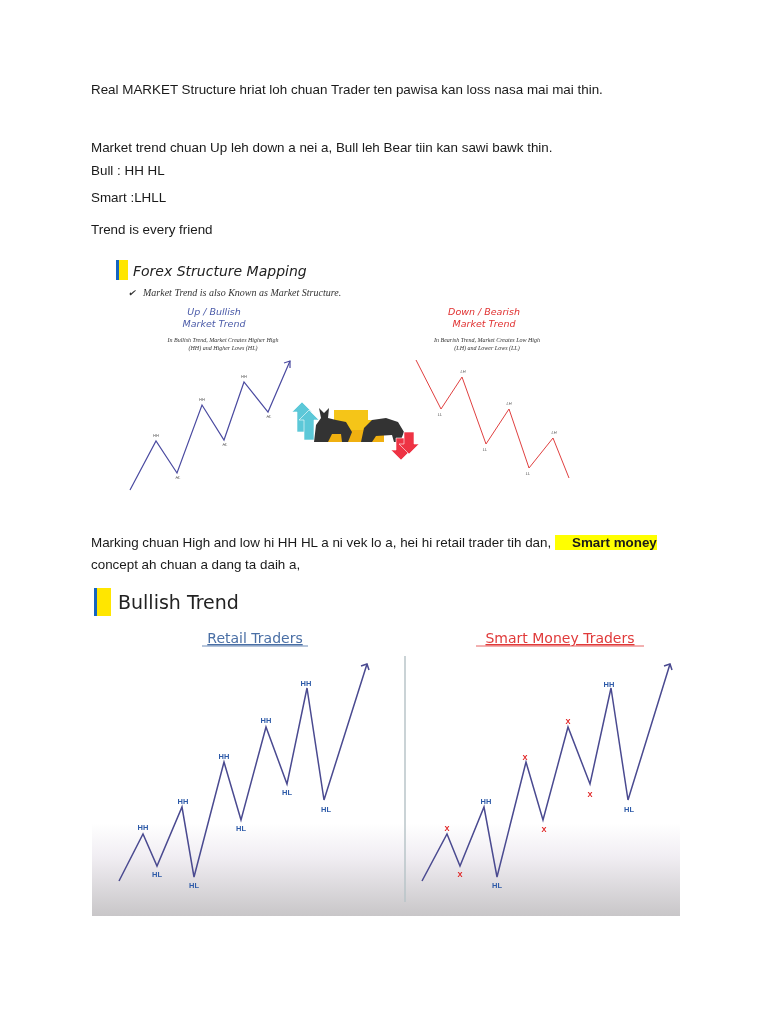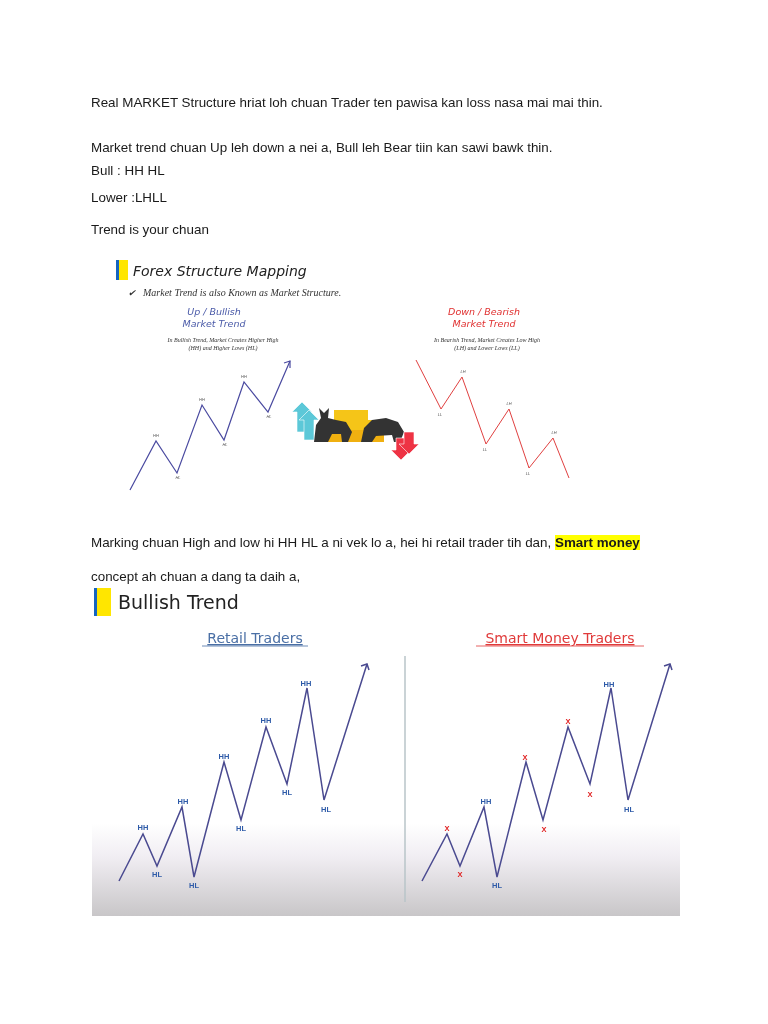--- a/index.html
+++ b/index.html
@@ -3,34 +3,34 @@
   <meta charset="utf-8">
   <style>
     html, body { margin: 0; padding: 0; }
     body {
       width: 768px; height: 1024px; background: #ffffff; position: relative; overflow: hidden;
       font-family: "Liberation Sans", sans-serif; color: #1a1a1a;
     }
     .para {
       position: absolute; left: 91px; font-size: 13.4px; line-height: 17px; margin: 0; white-space: nowrap;
     }
-    .hl { background: #ffff00; font-weight: bold; }
+    .hl { background: #ffff00; font-weight: bold; padding-left: 17px; }
     .fig { position: absolute; }
     .fig svg { display: block; }
     .bar-blue { fill: #1565c0; }
     .bar-yellow { fill: #ffe600; }
   </style>
 </head>
 <body>
 
-<p class="para" style="top:94px">Real MARKET Structure hriat loh chuan Trader ten pawisa kan loss nasa mai mai thin.</p>
+<p class="para" style="top:81px">Real MARKET Structure hriat loh chuan Trader ten pawisa kan loss nasa mai mai thin.</p>
 <p class="para" style="top:139px">Market trend chuan Up leh down a nei a, Bull leh Bear tiin kan sawi bawk thin.</p>
 <p class="para" style="top:162px">Bull : HH HL</p>
-<p class="para" style="top:189px">Lower :LHLL</p>
-<p class="para" style="top:221px">Trend is your chuan</p>
+<p class="para" style="top:189px">Smart :LHLL</p>
+<p class="para" style="top:221px">Trend is every friend</p>
 
 <div class="fig" style="left:16px;top:0;width:768px;height:520px;pointer-events:none;font-style:italic;">
   <svg width="768" height="520" viewBox="0 0 768 520" xmlns="http://www.w3.org/2000/svg">
     <rect x="92" y="252" width="468" height="256" fill="#ffffff"></rect>
     <g>
       <rect class="bar-blue" x="100" y="260" width="3" height="20"></rect>
       <rect class="bar-yellow" x="103" y="260" width="9" height="20"></rect>
     </g>
     <text x="117" y="276" font-family="DejaVu Sans, sans-serif" font-size="14" fill="#222">Forex Structure Mapping</text>
     <text x="112" y="296" font-size="9" fill="#333">✔</text>
@@ -82,21 +82,21 @@
       <path d="M345,442 L348,428 L356,420 L370,418 L382,422 L388,432 L384,442 L378,442 L376,435 L360,436 L356,442 Z" fill="#333333"></path>
       <g fill="#ee3344" stroke="#ffffff" stroke-width="0.6">
         <path d="M380,438 L390,438 L390,450 L395,450 L385,460 L375,450 L380,450 Z"></path>
         <path d="M388,432 L398,432 L398,444 L403,444 L393,454 L383,444 L388,444 Z"></path>
       </g>
     </g>
   </svg>
 </div>
 
 <p class="para" style="top:534px"><span>Marking chuan High and low hi HH HL a ni vek lo a, hei hi retail trader tih dan, </span><span class="hl">Smart money</span></p>
-<p class="para" style="top:568px">concept ah chuan a dang ta daih a,</p>
+<p class="para" style="top:556px">concept ah chuan a dang ta daih a,</p>
 
 <div class="fig" style="left:0;top:4px;width:756px;height:1024px;pointer-events:none;">
   <svg width="768" height="1024" viewBox="0 0 768 1024" xmlns="http://www.w3.org/2000/svg">
     <defs>
       <linearGradient id="fade" x1="0" y1="0" x2="0" y2="1">
         <stop offset="0" stop-color="#ffffff"></stop>
         <stop offset="0.72" stop-color="#ffffff"></stop>
         <stop offset="0.82" stop-color="#f1eef3"></stop>
         <stop offset="1" stop-color="#c8c6c8"></stop>
       </linearGradient>

